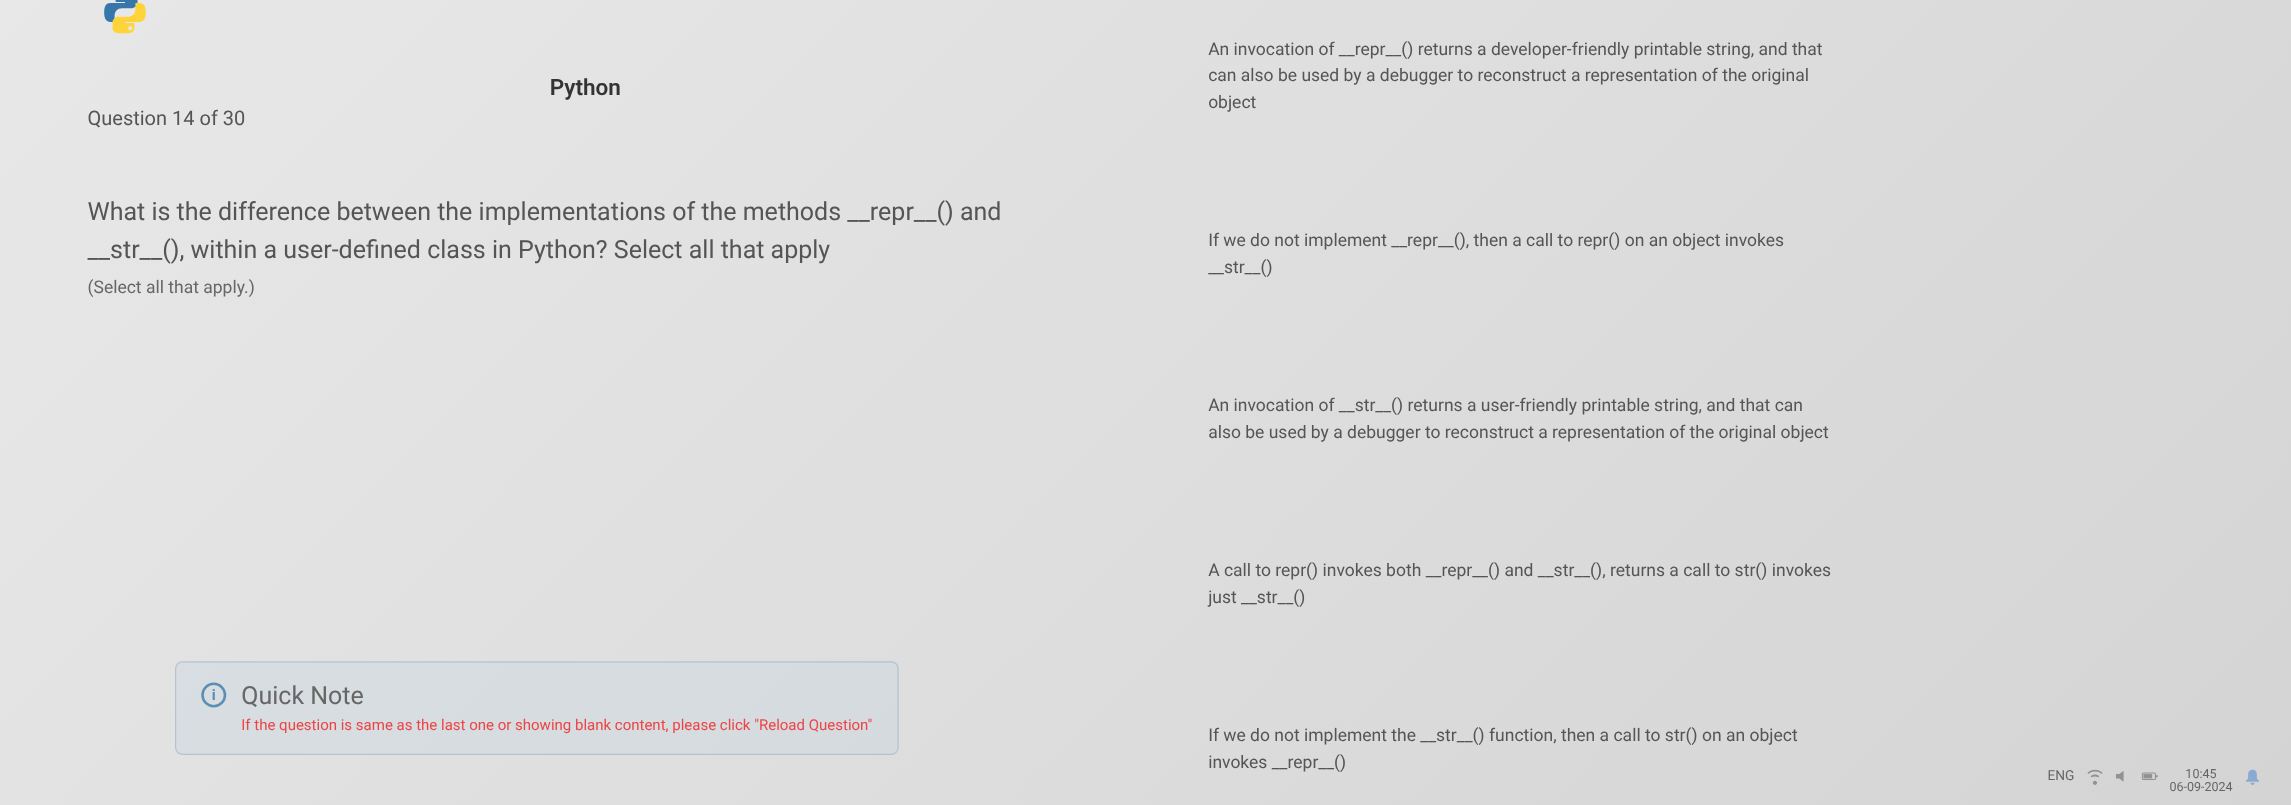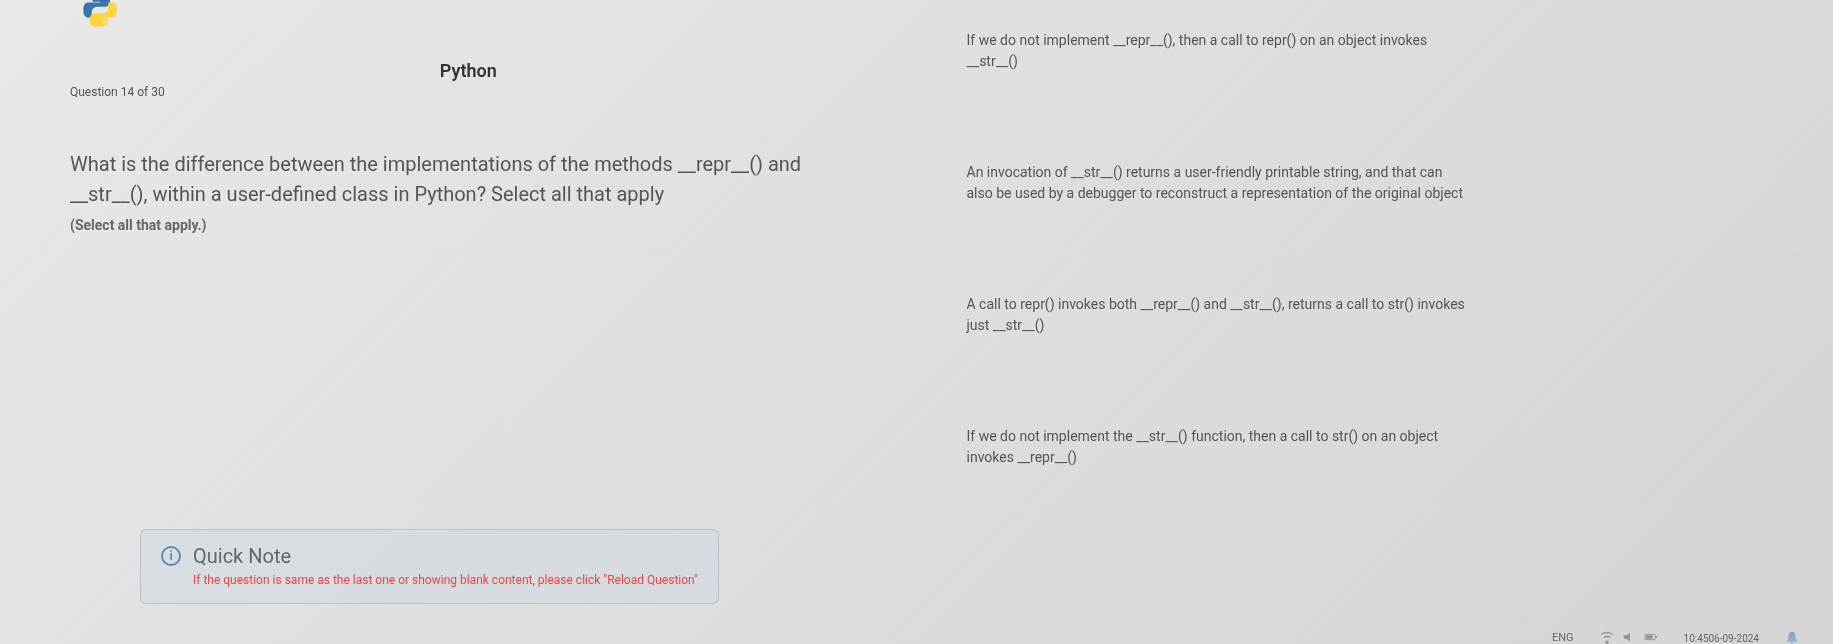--- a/index.html
+++ b/index.html
@@ -47,35 +47,34 @@
       margin-bottom: 50px;
     }
     .subject {
       font-size: 18px;
       font-weight: 600;
       color: #333;
       margin-bottom: 4px;
       text-align: center;
     }
     .question-counter {
-      font-size: 12px;
+      font-size: 16px;
       color: #555;
     }
     .question-text {
       font-size: 20px;
       color: #555;
       line-height: 1.5;
       margin-bottom: 8px;
       max-width: 800px;
     }
     .select-hint {
       font-size: 14px;
       color: #666;
       margin-top: 4px;
-      font-weight: bold;
     }
     .quick-note {
       position: absolute;
       bottom: 40px;
       left: 70px;
       background: rgba(200, 215, 225, 0.4);
       border: 1px solid rgba(150, 170, 190, 0.5);
       border-radius: 6px;
       padding: 14px 20px;
       max-width: 720px;
@@ -120,32 +119,32 @@
     }
     .answer-option:first-child {
       margin-top: 30px;
     }
     .answer-option:last-child {
       margin-bottom: 10px;
     }
     .taskbar {
       position: absolute;
       bottom: 0;
-      right: 14px;
+      right: 4px;
       height: 30px;
       display: flex;
-      align-items: flex-end;
-      gap: 26px;
+      align-items: flex-start;
+      gap: 9px;
       padding: 0 20px;
       font-size: 11px;
       color: #666;
     }
     .taskbar-item {
       display: flex;
-      flex-direction: row;
+      flex-direction: column;
       align-items: center;
       font-size: 10px;
     }
     .taskbar-lang {
       font-size: 11px;
     }
     .taskbar-icons {
       display: flex;
       gap: 8px;
       align-items: center;
@@ -179,20 +178,21 @@
     <div class="quick-note">
       <div class="info-icon">i</div>
       <div class="quick-note-content">
         <div class="quick-note-title">Quick Note</div>
         <div class="quick-note-text">If the question is same as the last one or showing blank content, please click "Reload Question"</div>
       </div>
     </div>
   </div>
 
   <div class="right-panel">
+    <div class="answer-option">An invocation of __repr__() returns a developer-friendly printable string, and that can also be used by a debugger to reconstruct a representation of the original object</div>
     <div class="answer-option">If we do not implement __repr__(), then a call to repr() on an object invokes __str__()</div>
     <div class="answer-option">An invocation of __str__() returns a user-friendly printable string, and that can also be used by a debugger to reconstruct a representation of the original object</div>
     <div class="answer-option">A call to repr() invokes both __repr__() and __str__(), returns a call to str() invokes just __str__()</div>
     <div class="answer-option">If we do not implement the __str__() function, then a call to str() on an object invokes __repr__()</div>
   </div>
 </div>
 
 <div class="taskbar">
   <span class="taskbar-lang">ENG</span>
   <div class="taskbar-icons">

